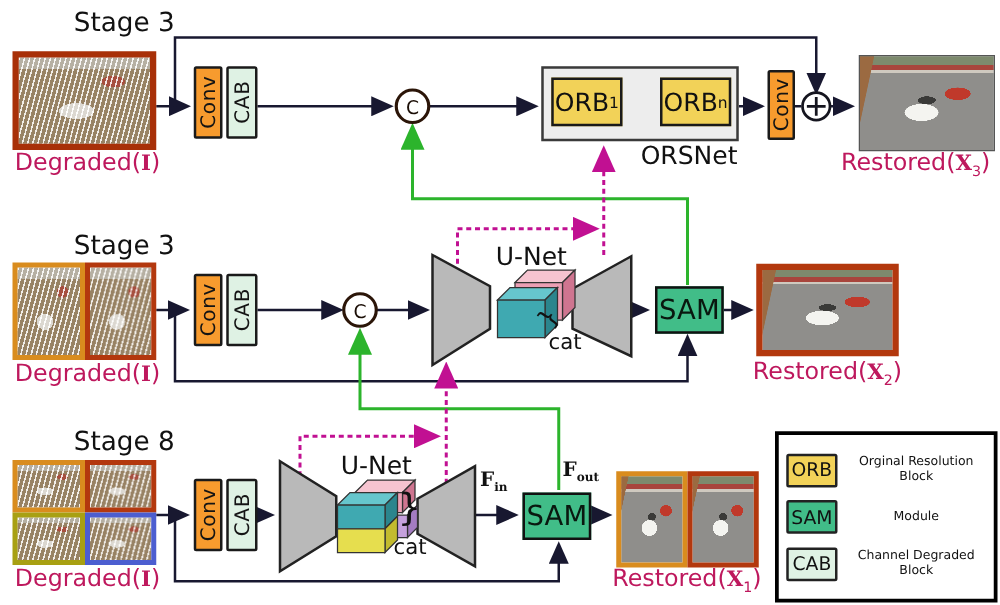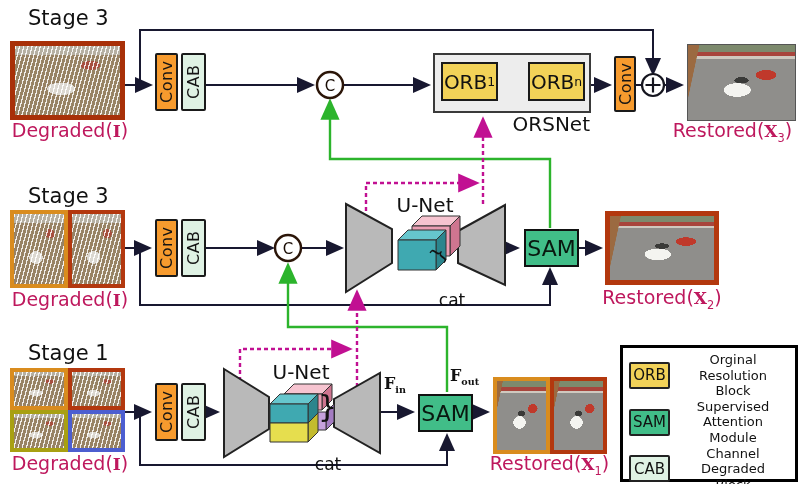--- a/index.html
+++ b/index.html
@@ -1,36 +1,36 @@
 <!DOCTYPE html>
 <html><head>
 <meta charset="utf-8">
 <style>
   html,body{margin:0;padding:0;background:#ffffff;}
   #canvas{position:relative;width:800px;height:484px;background:#ffffff;overflow:hidden;
           font-family:"DejaVu Sans","Liberation Sans",sans-serif;color:#111;}
   .abs{position:absolute;}
-  .stage-title{font-size:21px;color:#111;}
+  .stage-title{font-size:21px;color:#111;margin-left:31px;}
   .imglabel{font-size:19px;text-align:center;color:#be185d;}
   .msym{font-family:"DejaVu Serif","Liberation Serif",serif;font-weight:bold;}
   .imglabel sub,.fl sub{font-size:0.6em;}
   .vblock{box-sizing:border-box;border:2px solid #1a1a1a;border-radius:2px;
           display:flex;align-items:center;justify-content:center;
           writing-mode:vertical-rl;transform:rotate(180deg);
           font-size:16px;letter-spacing:0.5px;color:#141414;}
   .conv{background:#f79b2e;}
   .cab{background:#dff2e4;}
   .orsnet-box{box-sizing:border-box;background:#ededed;border:2px solid #3a3a3a;}
   .orb{box-sizing:border-box;background:#f2d258;border:2px solid #1a1a1a;
        display:flex;align-items:center;justify-content:center;font-size:20px;}
   .orb sub{font-size:0.62em;}
   .sam{box-sizing:border-box;background:#41bd88;border:2px solid #111;
        display:flex;align-items:center;justify-content:center;font-size:22px;color:#09180f;}
   .unet-label{font-size:20px;text-align:center;}
-  .cat-label{font-size:17px;text-align:center;margin-top:26px;}
+  .cat-label{font-size:17px;text-align:center;}
   .fl{font-size:16px;}
   .brace{font-size:30px;font-weight:normal;color:#111;line-height:1;}
   .photo{box-sizing:border-box;}
   .p-deg{background:
     repeating-linear-gradient(105deg, rgba(255,255,255,.85) 0 1.2px, rgba(110,95,75,.18) 1.2px 4px),
     radial-gradient(ellipse 22% 15% at 44% 62%, rgba(248,248,245,.95) 0 60%, rgba(0,0,0,0) 61%),
     radial-gradient(ellipse 15% 11% at 72% 28%, rgba(185,55,45,.75) 0 60%, rgba(0,0,0,0) 61%),
     linear-gradient(180deg, #c6c2b6 0 13%, #a18a69 13% 100%);}
   .p-rest{background:
     radial-gradient(ellipse 16% 11% at 73% 40%, #c0392b 0 60%, rgba(0,0,0,0) 61%),
@@ -40,21 +40,21 @@
     linear-gradient(180deg, #7d8a6d 0 9%, #a8453c 9% 15%, #cfc9bf 15% 18%, #8f8e8b 18% 100%);}
   .split2{display:flex;}
   .split2 > div{flex:1;box-sizing:border-box;}
   .quad{display:grid;grid-template-columns:1fr 1fr;grid-template-rows:1fr 1fr;}
   .quad > div{box-sizing:border-box;}
   .legend{box-sizing:border-box;background:#fff;border:3px solid #000;
           display:flex;flex-direction:column;justify-content:space-evenly;padding:4px 6px;}
   .lrow{display:flex;align-items:center;gap:7px;}
   .chip{box-sizing:border-box;width:41px;height:27px;border:2px solid #222;border-radius:2px;
         display:flex;align-items:center;justify-content:center;font-size:15px;flex:none;}
-  .ltext{font-size:13px;line-height:1.2;text-align:center;flex:1;color:#111;}
+  .ltext{font-size:10px;line-height:1.2;text-align:center;flex:1;color:#111;}
   svg{position:absolute;left:0;top:0;}
 </style>
 </head>
 <body>
 
 <div id="canvas">
 
   <svg width="800" height="484" viewBox="0 0 800 484">
     <defs>
       <marker id="ah" markerWidth="9" markerHeight="8" refX="7" refY="4" orient="auto">
@@ -179,21 +179,21 @@
   <div class="abs imglabel" style="left:0px;top:288px;width:140px;"><span>Degraded(</span><span class="msym" style="font-size:17px;">I</span><span>)</span></div>
   <div class="abs vblock conv" style="left:155px;top:219px;width:23px;height:58px;">Conv</div>
   <div class="abs vblock cab" style="left:181px;top:219px;width:25px;height:58px;">CAB</div>
   <div class="abs unet-label" style="left:394px;top:193px;width:62px;">U-Net</div>
   <div class="abs brace" style="left:432px;top:244px;font-size:20px;transform:rotate(-55deg);">}</div>
   <div class="abs cat-label" style="left:432px;top:264px;width:40px;">cat</div>
   <div class="abs sam" style="left:524px;top:229px;width:55px;height:38px;">SAM</div>
   <div class="abs photo p-rest" style="left:605px;top:211px;width:114px;height:74px;border:5px solid #b3380e;"></div>
   <div class="abs imglabel" style="left:592px;top:286px;width:140px;"><span>Restored(</span><span class="msym" style="font-size:17px;">X</span><sub>2</sub><span>)</span></div>
 
-  <div class="abs stage-title" style="left:28px;top:341px;">Stage 1</div>
+  <div class="abs stage-title" style="left:28px;top:341px;">Stage 8</div>
   <div class="abs quad" style="left:10px;top:368px;width:115px;height:84px;">
     <div class="photo p-deg" style="border:4px solid #d98c1e;"></div>
     <div class="photo p-deg" style="border:4px solid #b3380e;"></div>
     <div class="photo p-deg" style="border:4px solid #a8a012;"></div>
     <div class="photo p-deg" style="border:4px solid #4c5ed0;"></div>
   </div>
   <div class="abs imglabel" style="left:0px;top:452px;width:140px;"><span>Degraded(</span><span class="msym" style="font-size:17px;">I</span><span>)</span></div>
   <div class="abs vblock conv" style="left:155px;top:383px;width:23px;height:58px;">Conv</div>
   <div class="abs vblock cab" style="left:181px;top:383px;width:25px;height:58px;">CAB</div>
   <div class="abs unet-label" style="left:270px;top:360px;width:62px;">U-Net</div>
@@ -212,21 +212,20 @@
     <div class="lrow">
       <div class="chip" style="background:#f2d258;">ORB</div>
       <div class="ltext">
         <div>Orginal Resolution</div>
           <div>Block</div>
       </div>
     </div>
     <div class="lrow">
       <div class="chip" style="background:#41bd88;">SAM</div>
       <div class="ltext">
-        <div>Supervised Attention</div>
           <div>Module</div>
       </div>
     </div>
     <div class="lrow">
       <div class="chip" style="background:#dff2e4;">CAB</div>
       <div class="ltext">
         <div>Channel Degraded</div>
           <div>Block</div>
       </div>
     </div>

